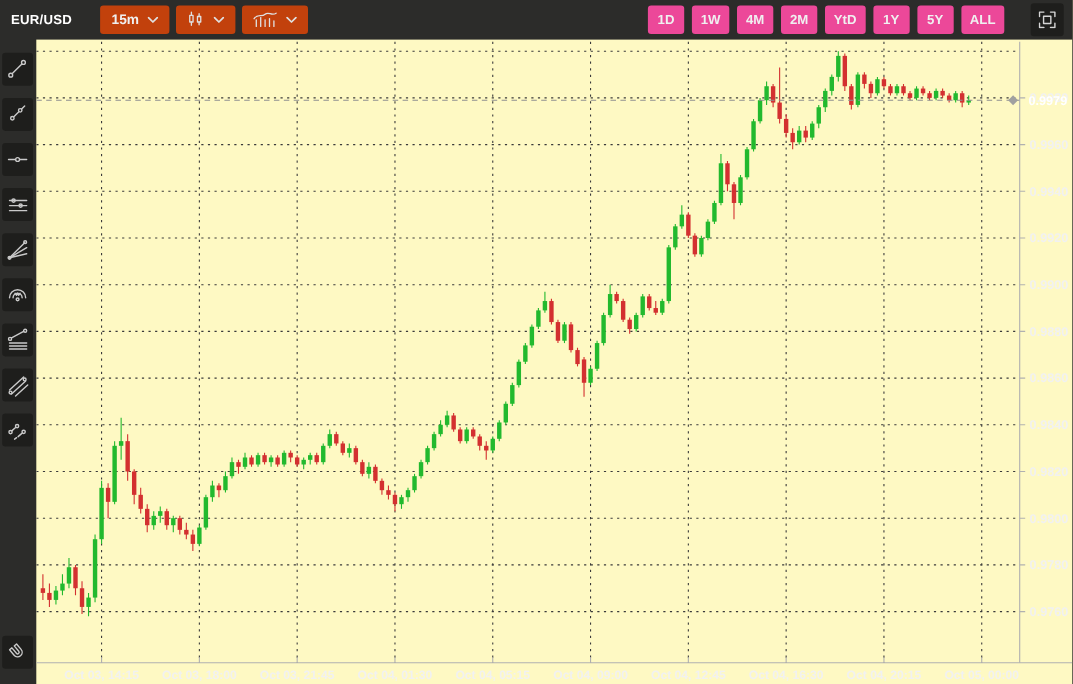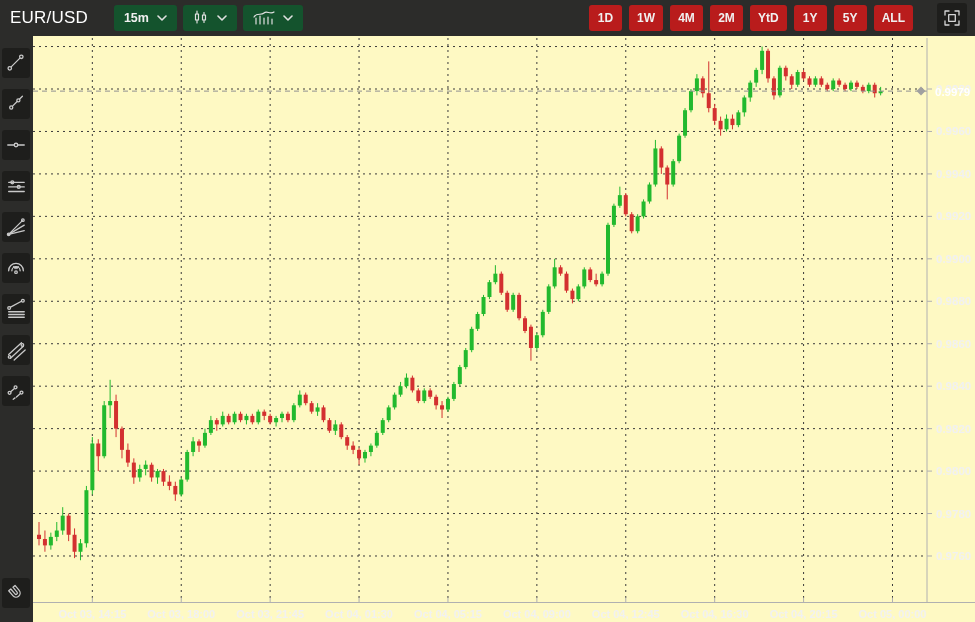--- a/index.html
+++ b/index.html
@@ -1,26 +1,26 @@
 <!DOCTYPE html>
 <html><head>
 <meta charset="utf-8">
 <style>
   html,body{margin:0;padding:0;background:#2c2c2a;}
   .app{position:relative;width:975px;height:622px;background:#2c2c2a;overflow:hidden;
        font-family:"Liberation Sans",sans-serif;}
   
   .topbar{position:absolute;top:0;left:0;right:0;height:36px;display:flex;align-items:center;
           padding:0 8px 0 10px;box-sizing:border-box;}
-  .symbol{font-size:17px;font-weight:normal;color:#ffffff;margin-right:26px;letter-spacing:.2px;}
-  .tbtn{display:flex;align-items:center;gap:8px;height:26px;padding:0 10px;background:#14532d;
+  .symbol{font-size:12px;font-weight:bold;color:#ffffff;margin-right:26px;letter-spacing:.2px;}
+  .tbtn{display:flex;align-items:center;gap:8px;height:26px;padding:0 10px;background:#c2410c;
         border:none;border-radius:3px;color:#f0f0f0;font:700 12.5px "Liberation Sans",sans-serif;
         margin-right:6px;cursor:pointer;}
   .ranges{margin-left:auto;display:flex;gap:7px;align-items:center;}
-  .rbtn{min-width:33px;height:26px;padding:0 8px;background:#b91c1c;border:none;border-radius:3px;
+  .rbtn{min-width:33px;height:26px;padding:0 8px;background:#ec4899;border:none;border-radius:3px;
         color:#f0f0f0;font:700 12px "Liberation Sans",sans-serif;cursor:pointer;}
   .fsbtn{margin-left:24px;width:30px;height:30px;background:#1e1e1c;border:none;border-radius:3px;
          display:flex;align-items:center;justify-content:center;cursor:pointer;}
   
   .sidebar{position:absolute;top:36px;left:0;width:33px;bottom:0;display:flex;flex-direction:column;
            align-items:flex-start;padding-top:12px;box-sizing:border-box;}
   .tool{width:28px;height:30px;margin:0 0 11px 2px;background:#1e1e1c;border:none;border-radius:3px;
         display:flex;align-items:center;justify-content:center;padding:0;cursor:pointer;}
   .tool.magnet{margin-top:auto;margin-bottom:14px;}
   .tool svg{display:block;}

